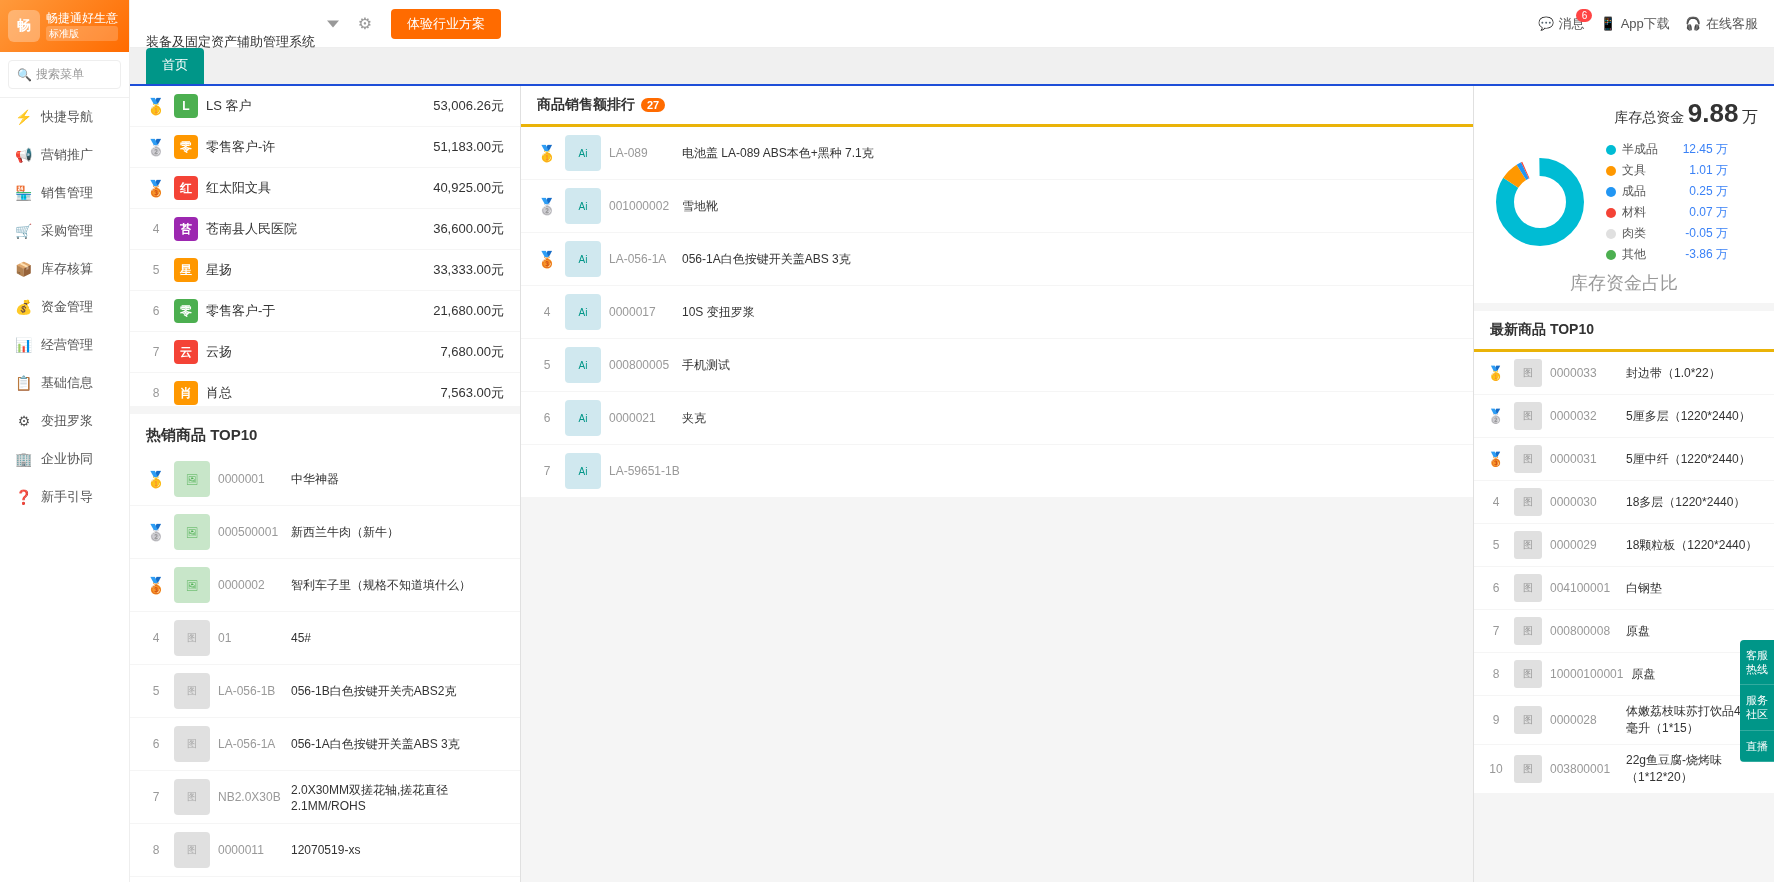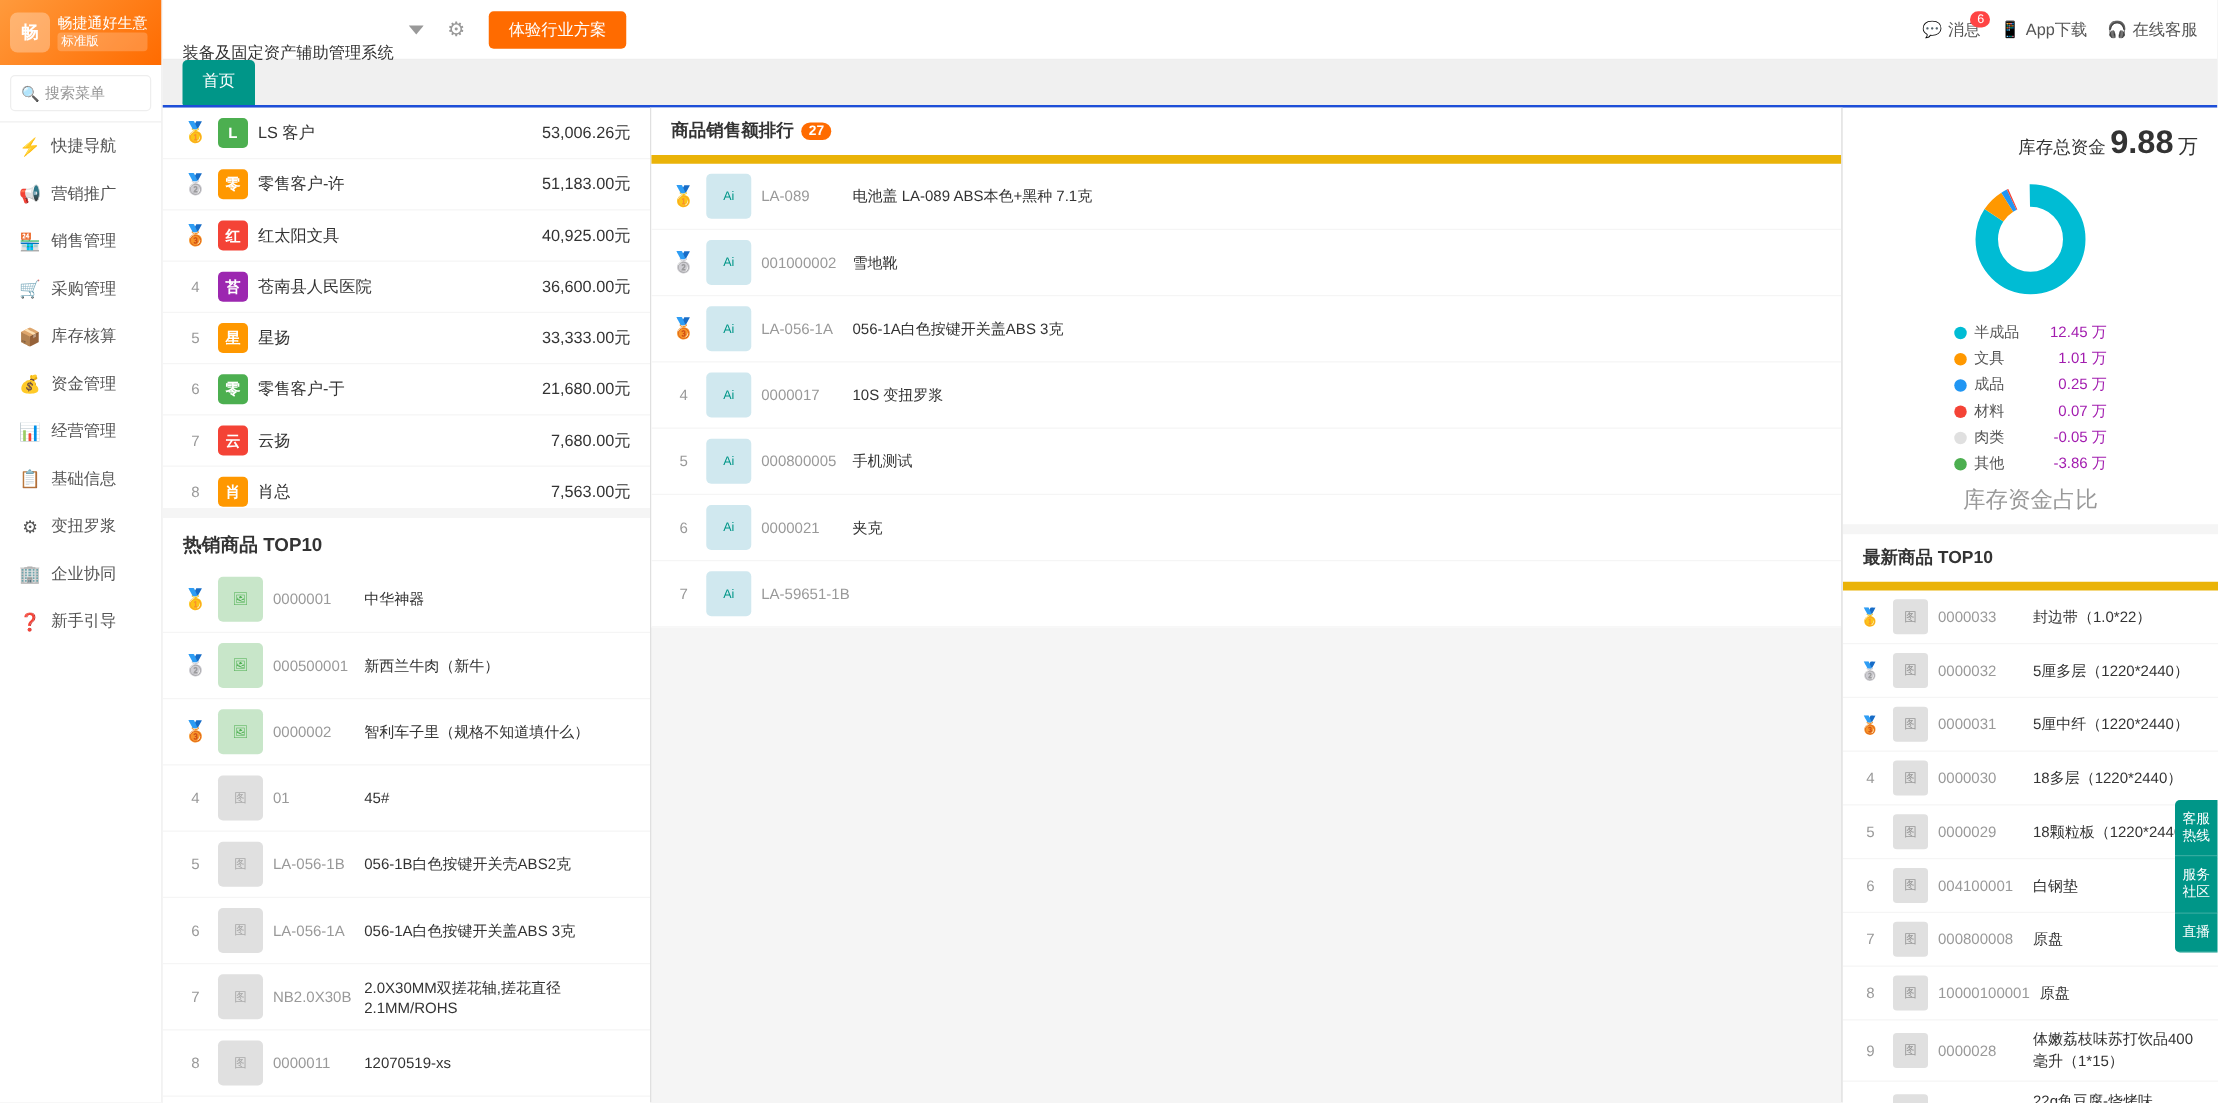--- a/index.html
+++ b/index.html
@@ -85,47 +85,47 @@
     .left-panel { width: 390px; flex-shrink: 0; background: #f5f5f5; padding: 0; overflow-y: auto; display: flex; flex-direction: column; }
 
     
     .middle-panel { flex: 1; background: #f5f5f5; overflow-y: auto; border-left: 1px solid #e0e0e0; border-right: 1px solid #e0e0e0; }
 
     
     .right-panel { width: 300px; flex-shrink: 0; background: #f5f5f5; overflow-y: auto; }
 
     
     .section-card { background: white; margin: 0 0 8px 0; padding: 0; }
-    .section-header { padding: 10px 16px; font-size: 14px; font-weight: bold; color: #333; display: flex; align-items: center; gap: 6px; border-bottom: 7px solid #eab308; }
+    .section-header { padding: 10px 16px; font-size: 14px; font-weight: bold; color: #333; display: flex; align-items: center; gap: 6px; border-bottom: 3px solid #eab308; }
     .section-header .badge { background: #ff6b00; color: white; border-radius: 10px; padding: 1px 6px; font-size: 11px; }
     .rank-row { display: flex; align-items: center; padding: 8px 16px; border-bottom: 1px solid #f5f5f5; gap: 8px; }
     .rank-avatar { width: 24px; height: 24px; border-radius: 4px; display: flex; align-items: center; justify-content: center; color: white; font-size: 12px; font-weight: bold; flex-shrink: 0; }
     .rank-name { flex: 1; color: #333; font-size: 13px; }
     .rank-amount { color: #333; font-size: 13px; font-weight: 500; }
 
     
     .product-row { display: flex; align-items: center; padding: 8px 16px; border-bottom: 1px solid #f5f5f5; gap: 8px; }
     .product-rank-icon { width: 20px; display: flex; align-items: center; justify-content: center; font-size: 14px; }
     .product-img { width: 36px; height: 36px; background: #e8e8e8; border-radius: 4px; flex-shrink: 0; display: flex; align-items: center; justify-content: center; overflow: hidden; }
     .product-code { color: #999; font-size: 12px; min-width: 65px; }
     .product-name { flex: 1; color: #333; font-size: 12px; }
 
     
     .stock-total { text-align: right; padding: 12px 16px 4px; }
     .stock-total-label { font-size: 14px; color: #333; }
     .stock-total-value { font-size: 28px; font-weight: bold; color: #333; }
     .stock-total-unit { font-size: 16px; color: #333; }
 
     
-    .donut-container { display: flex; align-items: center; padding: 8px 16px; gap: 16px; flex-direction: column; }
+    .donut-container { display: flex; align-items: center; padding: 8px 16px; gap: 16px; }
     .donut-legend { display: flex; flex-direction: column; gap: 4px; font-size: 12px; }
     .legend-item { display: flex; align-items: center; gap: 6px; }
     .legend-dot { width: 10px; height: 10px; border-radius: 50%; flex-shrink: 0; }
     .legend-name { color: #555; min-width: 40px; }
-    .legend-value { color: #a21caf; min-width: 60px; text-align: right; }
+    .legend-value { color: #3b82f6; min-width: 60px; text-align: right; }
     .stock-ratio-label { text-align: center; font-size: 18px; color: #999; padding-bottom: 8px; }
 
     
     .new-product-row { display: flex; align-items: center; padding: 7px 12px; border-bottom: 1px solid #f5f5f5; gap: 8px; }
     .np-rank { width: 20px; text-align: center; font-size: 12px; color: #999; }
     .np-img { width: 28px; height: 28px; background: #e0e0e0; border-radius: 3px; flex-shrink: 0; display: flex; align-items: center; justify-content: center; font-size: 10px; color: #999; }
     .np-code { color: #999; font-size: 12px; min-width: 68px; }
     .np-name { flex: 1; color: #333; font-size: 12px; }
 
     

